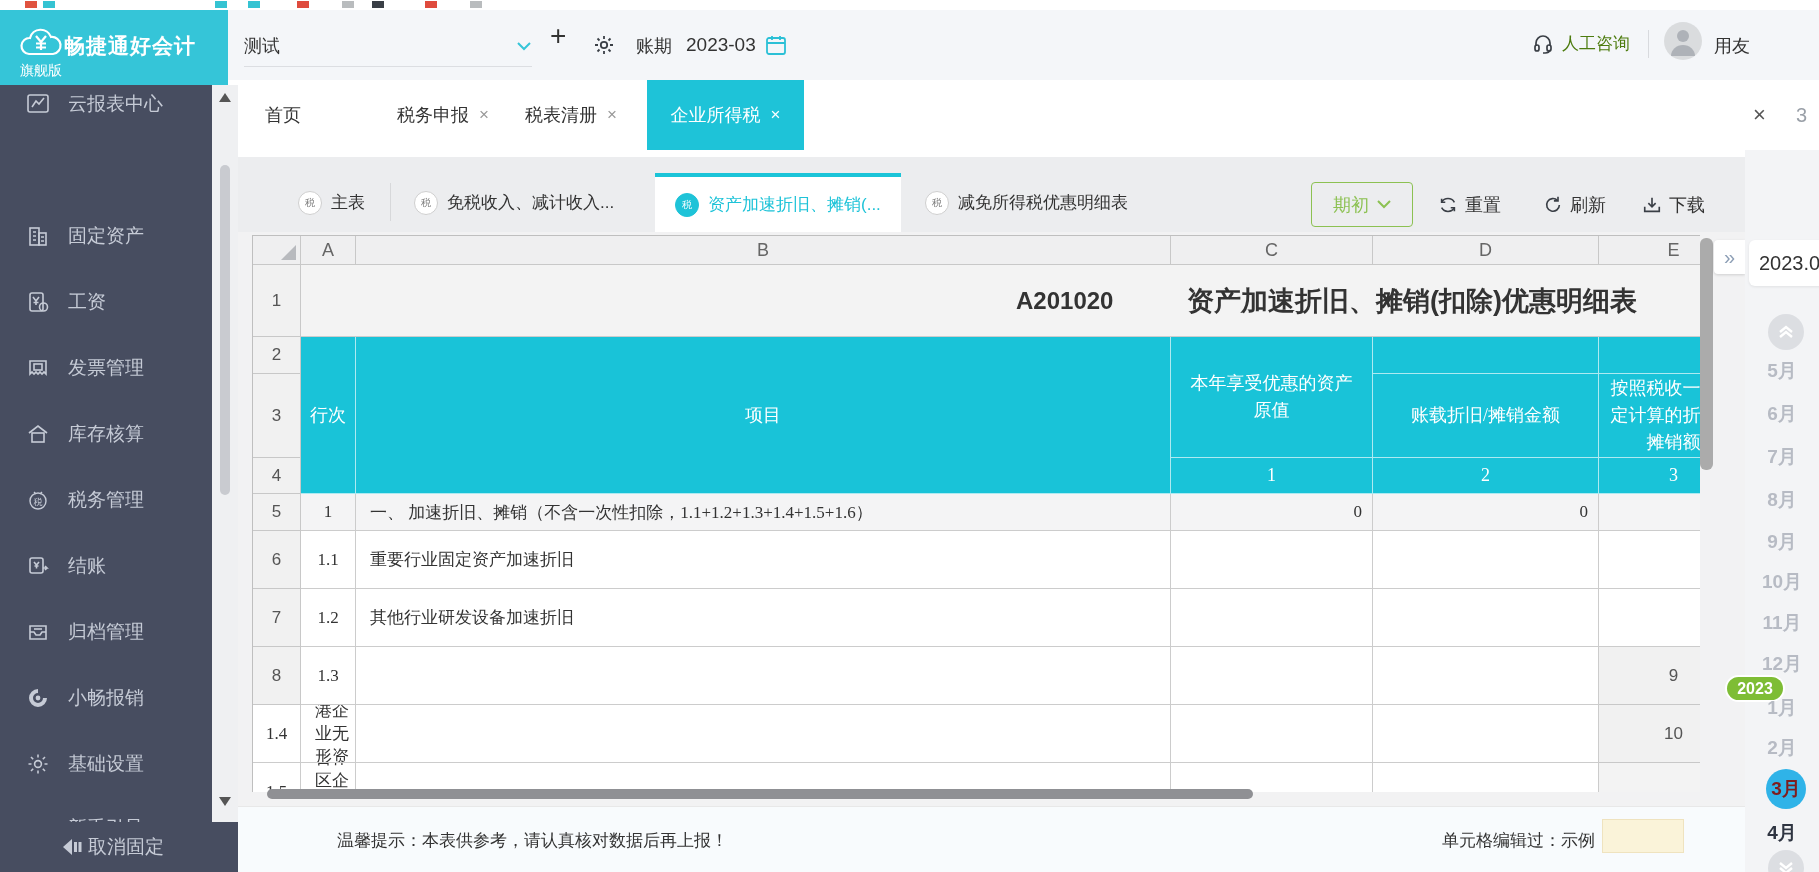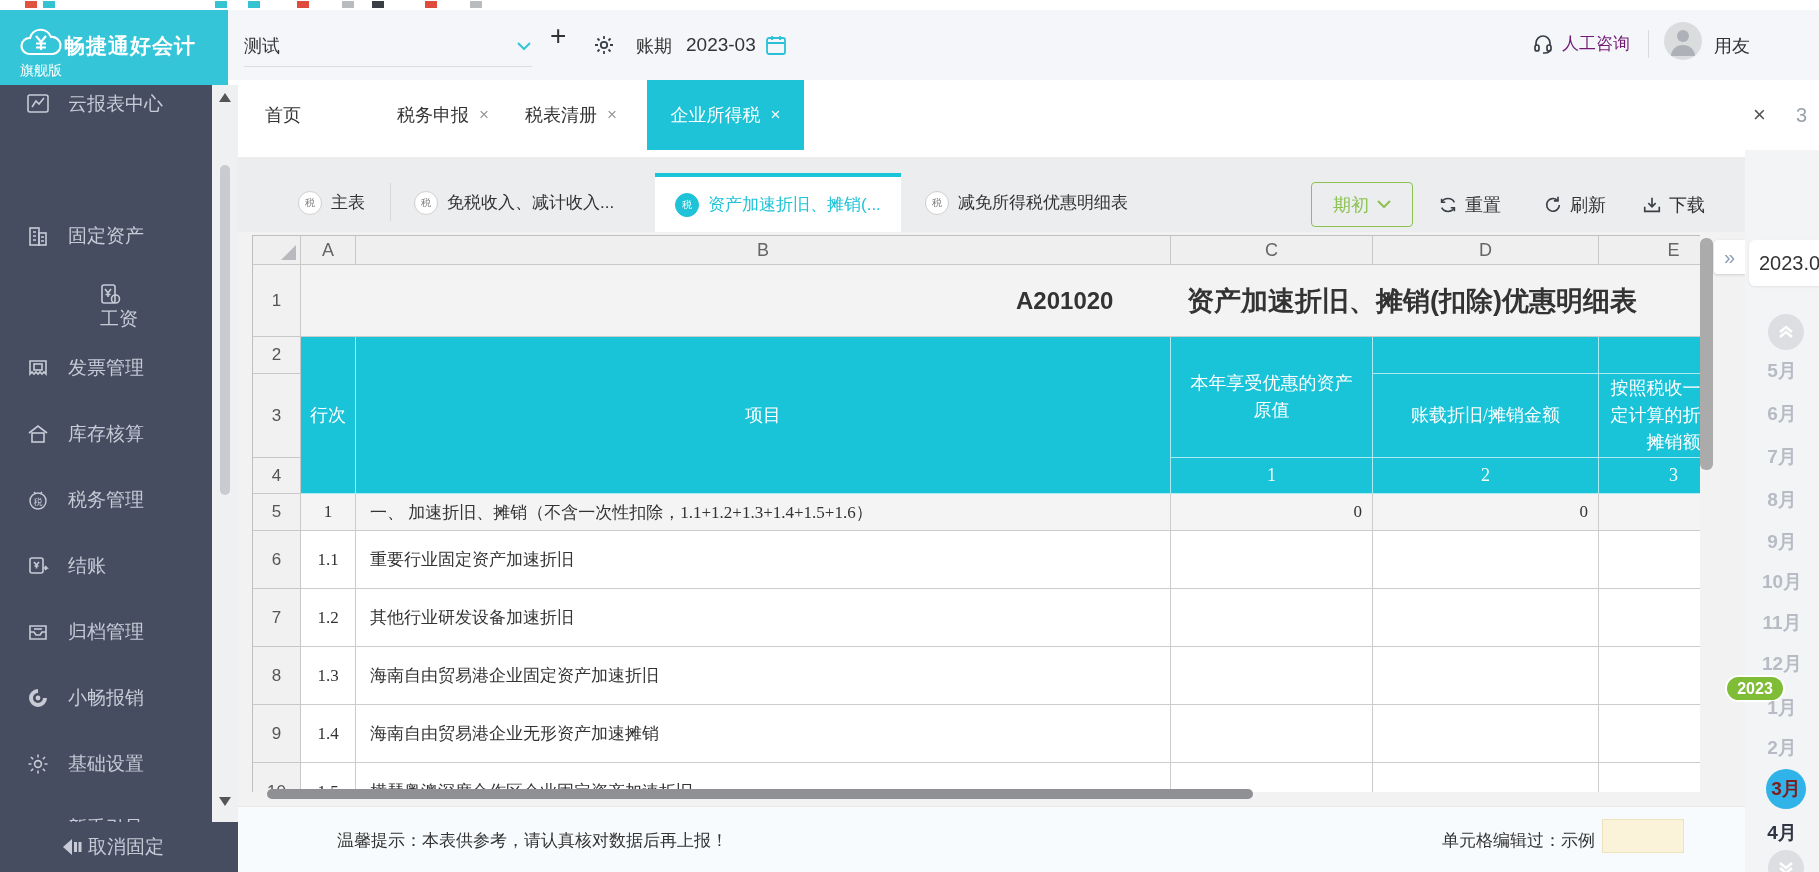--- a/index.html
+++ b/index.html
@@ -20,21 +20,21 @@
   .sb-scroll{position:absolute;left:212px;top:85px;width:26px;height:737px;background:#EFF0F2;z-index:4;}
   .sb-up{position:absolute;left:7px;top:8px;width:0;height:0;border-left:6px solid transparent;border-right:6px solid transparent;border-bottom:9px solid #555;}
   .sb-dn{position:absolute;left:7px;top:712px;width:0;height:0;border-left:6px solid transparent;border-right:6px solid transparent;border-top:9px solid #555;}
   .sb-thumb{position:absolute;left:8px;top:80px;width:10px;height:330px;background:#C9CBD0;border-radius:5px;}
 
   
   .topbar{position:absolute;left:228px;top:10px;width:1591px;height:70px;background:#F4F6F9;}
   .acct{position:absolute;left:16px;top:16px;width:288px;height:40px;border-bottom:1px solid #DCDEE2;display:flex;align-items:center;justify-content:space-between;font-size:18px;color:#333;cursor:pointer;}
   .tb-ic{position:absolute;top:18px;cursor:pointer;}
   .tb-label{position:absolute;top:24px;font-size:18px;color:#333;}
-  .support{position:absolute;left:1304px;top:22px;display:flex;align-items:center;gap:8px;font-size:17px;color:#701a75;cursor:pointer;}
+  .support{position:absolute;left:1304px;top:22px;display:flex;align-items:center;gap:8px;font-size:17px;color:#4d7c0f;cursor:pointer;}
   .vdiv{position:absolute;left:1420px;top:20px;width:1px;height:28px;background:#D8DADE;}
   .avatar{position:absolute;left:1436px;top:12px;width:38px;height:38px;border-radius:50%;background:#DADCDE;overflow:hidden;}
   .uname{position:absolute;left:1486px;top:24px;font-size:18px;color:#333;}
 
   
   .tabrow{position:absolute;left:238px;top:80px;width:1581px;height:70px;background:#fff;}
   .tab{position:absolute;top:0;height:70px;display:flex;align-items:center;justify-content:center;gap:10px;font-size:18px;color:#333;cursor:pointer;}
   .tab .x{color:#999;font-size:17px;}
   .tab.active{background:#1EC3D8;color:#fff;}
   .tab.active .x{color:#fff;}
@@ -113,21 +113,21 @@
       <span>云报表中心</span>
     </div>
     <div class="mitem" style="top:206px;">
       <svg class="mico" viewBox="0 0 24 24" fill="none" stroke="#C6CBD6" stroke-width="1.6">
           <rect x="4" y="4" width="9" height="17"></rect>
           <rect x="13" y="9" width="7" height="12"></rect>
           <path d="M7,8 h3 M7,12 h3 M7,16 h3 M15,13 h3 M15,17 h3"></path>
         </svg>
       <span>固定资产</span>
     </div>
-    <div class="mitem" style="top:272px;flex-direction:column;">
+    <div class="mitem" style="top:272px;">
       <svg class="mico" viewBox="0 0 24 24" fill="none" stroke="#C6CBD6" stroke-width="1.6">
           <rect x="4" y="3" width="13" height="18" rx="2"></rect>
           <path d="M7,7 l3,4 3,-4 M10,11 v4 M7.5,12.5 h5"></path>
           <circle cx="17.5" cy="17" r="4"></circle>
         </svg>
       <span>工资</span>
     </div>
     <div class="mitem" style="top:338px;">
       <svg class="mico" viewBox="0 0 24 24" fill="none" stroke="#C6CBD6" stroke-width="1.6">
           <path d="M4,5 h16 v13 l-2,-2 -2,2 -2,-2 -2,2 -2,-2 -2,2 -2,-2 -2,2 z"></path>
@@ -372,21 +372,20 @@
 
       <div class="cell rnum">7</div>
       <div class="cell serif wcell">1.2</div>
       <div class="cell serif wcell left">其他行业研发设备加速折旧</div>
       <div class="cell serif wcell right"></div>
       <div class="cell serif wcell right"></div>
       <div class="cell serif wcell right"></div>
 
       <div class="cell rnum">8</div>
       <div class="cell serif wcell">1.3</div>
-      <div class="cell serif wcell left">海南自由贸易港企业固定资产加速折旧</div>
       <div class="cell serif wcell right"></div>
       <div class="cell serif wcell right"></div>
       <div class="cell serif wcell right"></div>
 
       <div class="cell rnum">9</div>
       <div class="cell serif wcell">1.4</div>
       <div class="cell serif wcell left">海南自由贸易港企业无形资产加速摊销</div>
       <div class="cell serif wcell right"></div>
       <div class="cell serif wcell right"></div>
       <div class="cell serif wcell right"></div>

